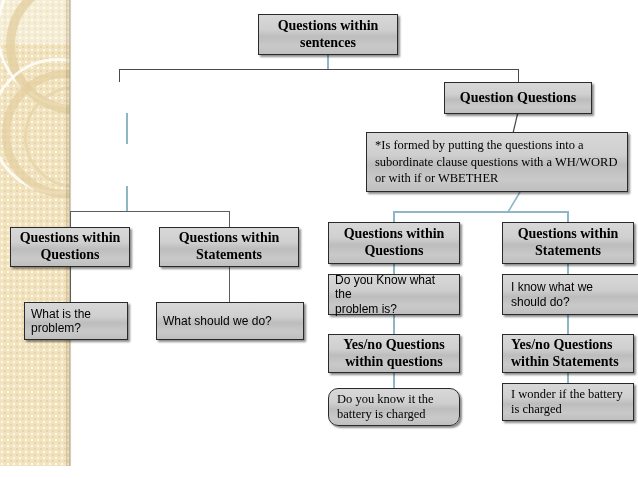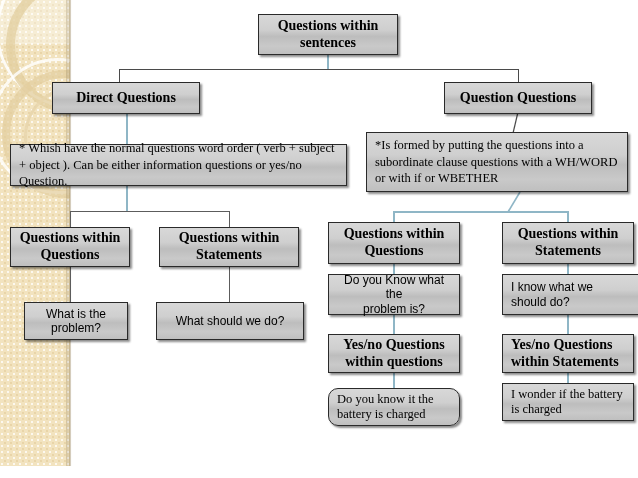--- a/index.html
+++ b/index.html
@@ -43,21 +43,21 @@
 
   
   .node{position:absolute;box-sizing:border-box;
         border:1px solid #2a2a2a;
         background:linear-gradient(to bottom,#d8d8d8 0%,#cfcfcf 38%,#bdbdbd 55%,#c9c9c9 80%,#bfbfbf 100%);
         box-shadow:2px 2px 2px rgba(0,0,0,.45);
         display:flex;align-items:center;justify-content:center;
         color:#000;line-height:1.18;}
   .node .txt{display:block;width:100%;padding:0 6px;box-sizing:border-box;}
   .hdr .txt{font-family:"Liberation Serif",serif;font-weight:bold;font-size:14px;text-align:center;}
-  .ex-c .txt{font-family:"Liberation Sans",sans-serif;font-weight:normal;font-size:12px;text-align:center;}
+  .ex-c .txt{font-family:"Liberation Sans",sans-serif;font-weight:normal;font-size:12px;}
   .ex-l .txt{font-family:"Liberation Sans",sans-serif;font-weight:normal;font-size:12px;text-align:left;padding-left:8px;}
   .ser-l .txt{font-family:"Liberation Serif",serif;font-weight:normal;font-size:12.5px;text-align:left;padding-left:8px;}
   .desc{align-items:center;}
   .desc .txt{font-family:"Liberation Serif",serif;font-weight:normal;font-size:12.5px;text-align:left;padding-left:8px;line-height:1.32;}
 </style>
 </head>
 <body>
 
 <div id="slide">
 
@@ -106,31 +106,25 @@
 
   <div class="ln blue" style="left:567px;top:264px;width:2px;height:10px;"></div>
   <div class="ln blue" style="left:567px;top:315px;width:2px;height:19px;"></div>
   <div class="ln blue" style="left:567px;top:373px;width:2px;height:15px;"></div>
 
   <div class="node hdr" style="left:258px;top:14px;width:140px;height:41px;">
     <span class="txt" style="white-space:pre-line;">Questions within
 sentences</span>
   </div>
 
-  <div class="node hdr" style="left:52px;top:82px;width:148px;height:32px;">
-    <span class="txt">Direct Questions</span>
-  </div>
 
   <div class="node hdr" style="left:444px;top:82px;width:148px;height:32px;">
     <span class="txt">Question Questions</span>
   </div>
 
-  <div class="node desc" style="left:10px;top:144px;width:337px;height:42px;">
-    <span class="txt">* Whish have the normal questions word  order ( verb + subject + object ). Can be either information questions or yes/no Question.</span>
-  </div>
 
   <div class="node desc" style="left:366px;top:132px;width:262px;height:60px;">
     <span class="txt">*Is formed by putting the questions into a subordinate clause questions with a WH/WORD or with if or WBETHER</span>
   </div>
 
   <div class="node hdr" style="left:10px;top:227px;width:120px;height:40px;">
     <span class="txt" style="white-space:pre-line;">Questions within
 Questions</span>
   </div>
   <div class="node ex-c" style="left:24px;top:302px;width:104px;height:38px;">

